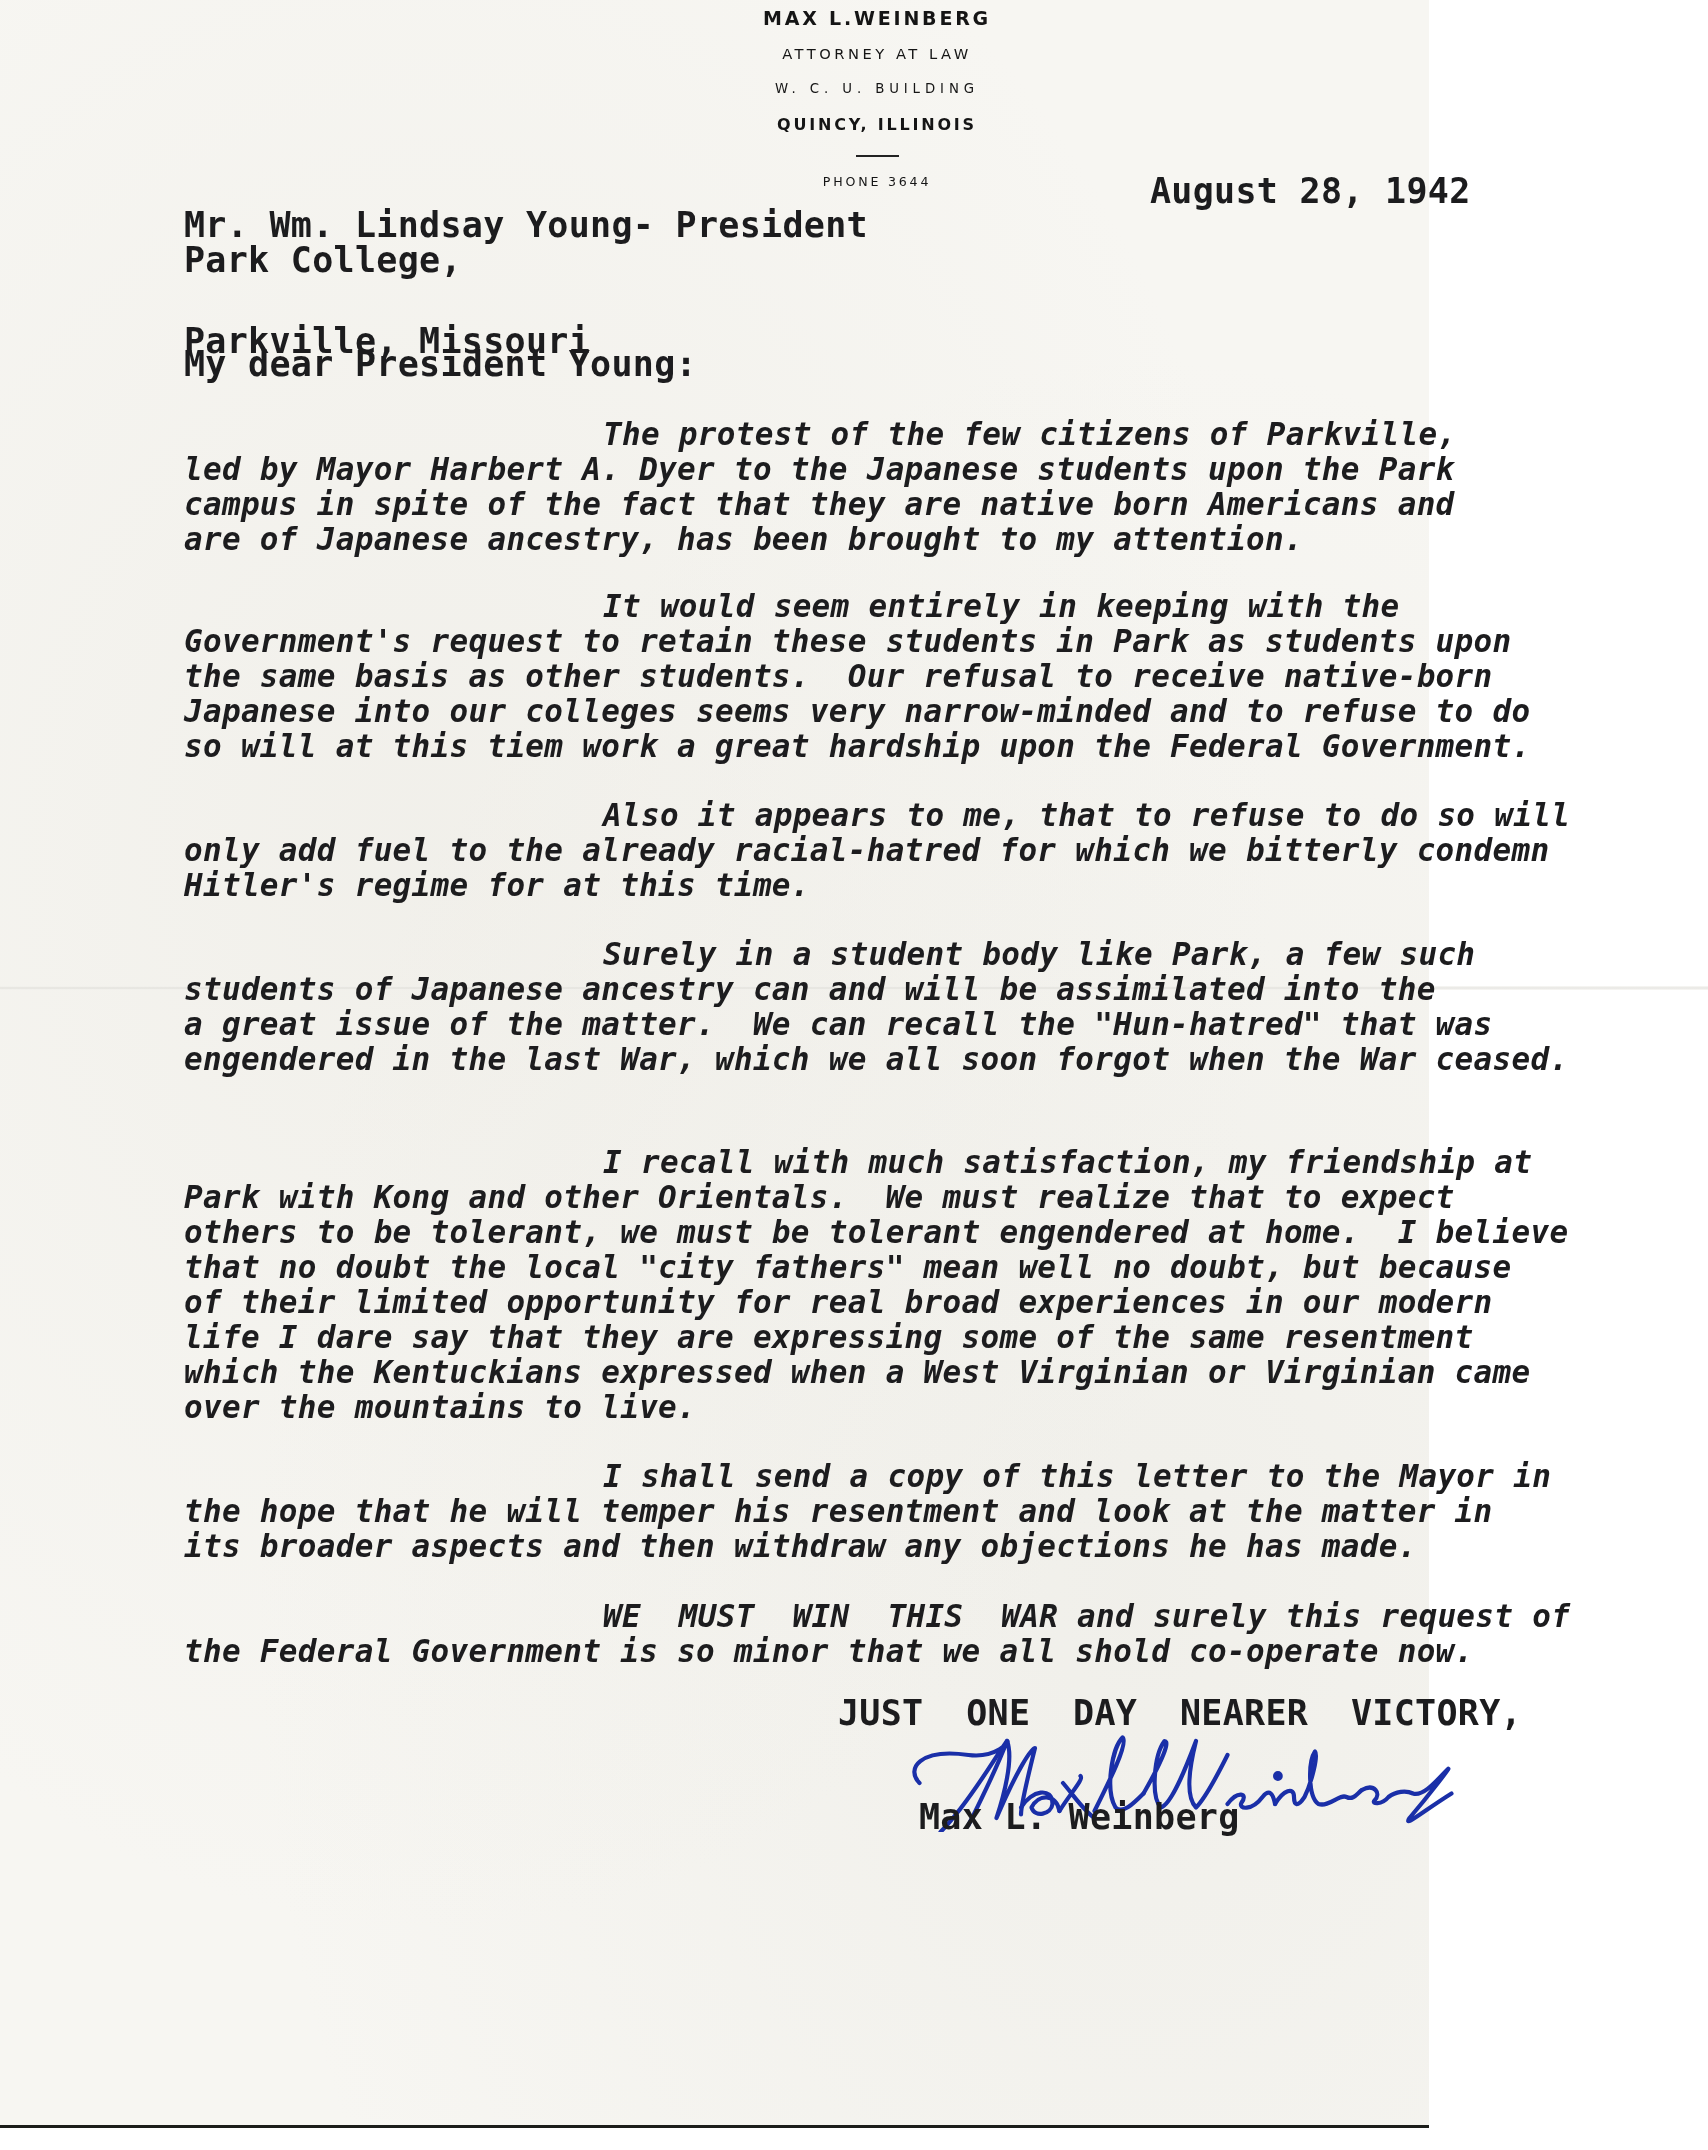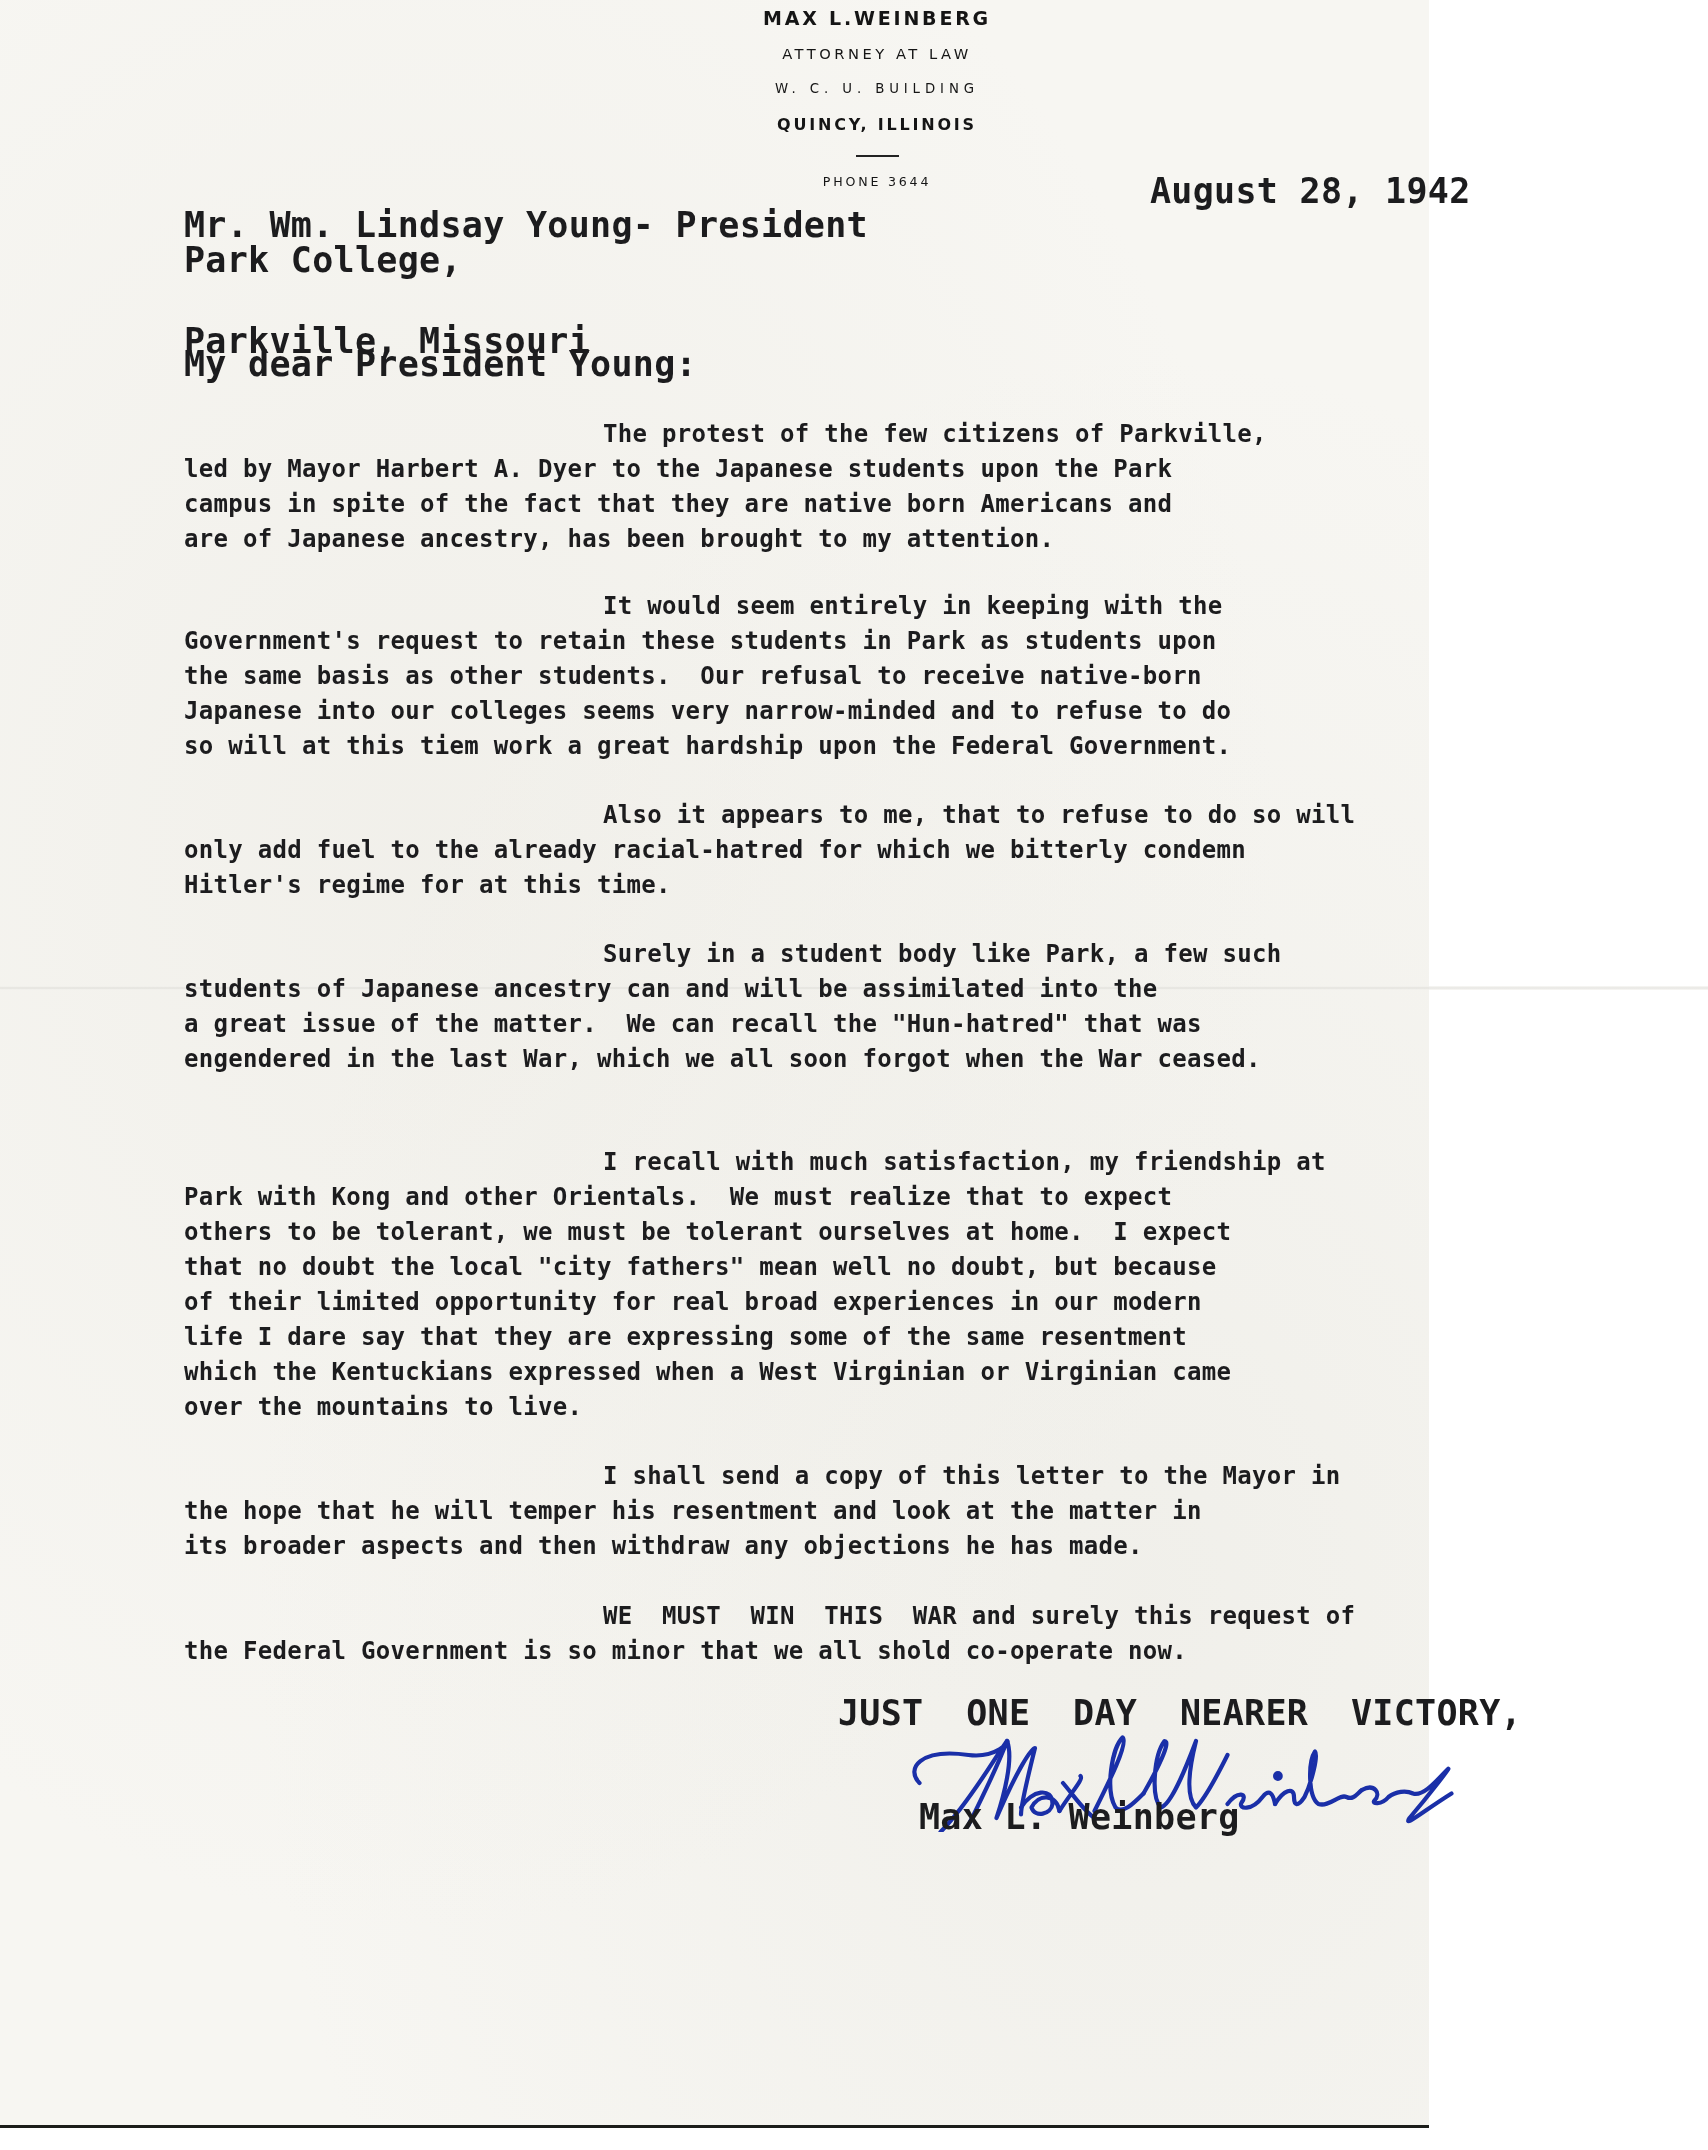--- a/index.html
+++ b/index.html
@@ -40,22 +40,22 @@
   .date { left: 1150px; top: 174px; }
   .addr { left: 184px; }
   .addr1 { top: 208px; }
   .addr2 { top: 243px; }
   .addr3 { top: 276px; margin-top: 48px; }
   .salut { left: 184px; top: 347px; }
 
   .para { position: absolute; left: 184px; }
   .para .line {
     display: block; font-family: "DejaVu Sans Mono", "Liberation Mono", monospace;
-    font-size: 24px; font-weight: bold; color: #1c1c1e; white-space: pre;
-    line-height: 35px; letter-spacing: 0.3px;
+    font-size: 31px; font-weight: bold; color: #1c1c1e; white-space: pre;
+    line-height: 35px; letter-spacing: 0.3px; font-style: italic;
   }
   .para .line.indent { padding-left: 419px; }
   .p1 { top: 417px; }
   .p2 { top: 589px; }
   .p3 { top: 798px; }
   .p4 { top: 937px; }
   .p5 { top: 1145px; }
   .p6 { top: 1459px; }
   .p7 { top: 1599px; }
 
@@ -110,21 +110,21 @@
   <div class="para p4">
     <span class="line indent">Surely in a student body like Park, a few such</span>
     <span class="line">students of Japanese ancestry can and will be assimilated into the</span>
     <span class="line">a great issue of the matter.  We can recall the "Hun-hatred" that was</span>
     <span class="line">engendered in the last War, which we all soon forgot when the War ceased.</span>
   </div>
 
   <div class="para p5">
     <span class="line indent">I recall with much satisfaction, my friendship at</span>
     <span class="line">Park with Kong and other Orientals.  We must realize that to expect</span>
-    <span class="line">others to be tolerant, we must be tolerant ourselves at home.  I expect</span>
+    <span class="line">others to be tolerant, we must be tolerant engendered at home.  I believe</span>
     <span class="line">that no doubt the local "city fathers" mean well no doubt, but because</span>
     <span class="line">of their limited opportunity for real broad experiences in our modern</span>
     <span class="line">life I dare say that they are expressing some of the same resentment</span>
     <span class="line">which the Kentuckians expressed when a West Virginian or Virginian came</span>
     <span class="line">over the mountains to live.</span>
   </div>
 
   <div class="para p7">
     <span class="line indent">WE  MUST  WIN  THIS  WAR and surely this request of</span>
     <span class="line">the Federal Government is so minor that we all shold co-operate now.</span>

